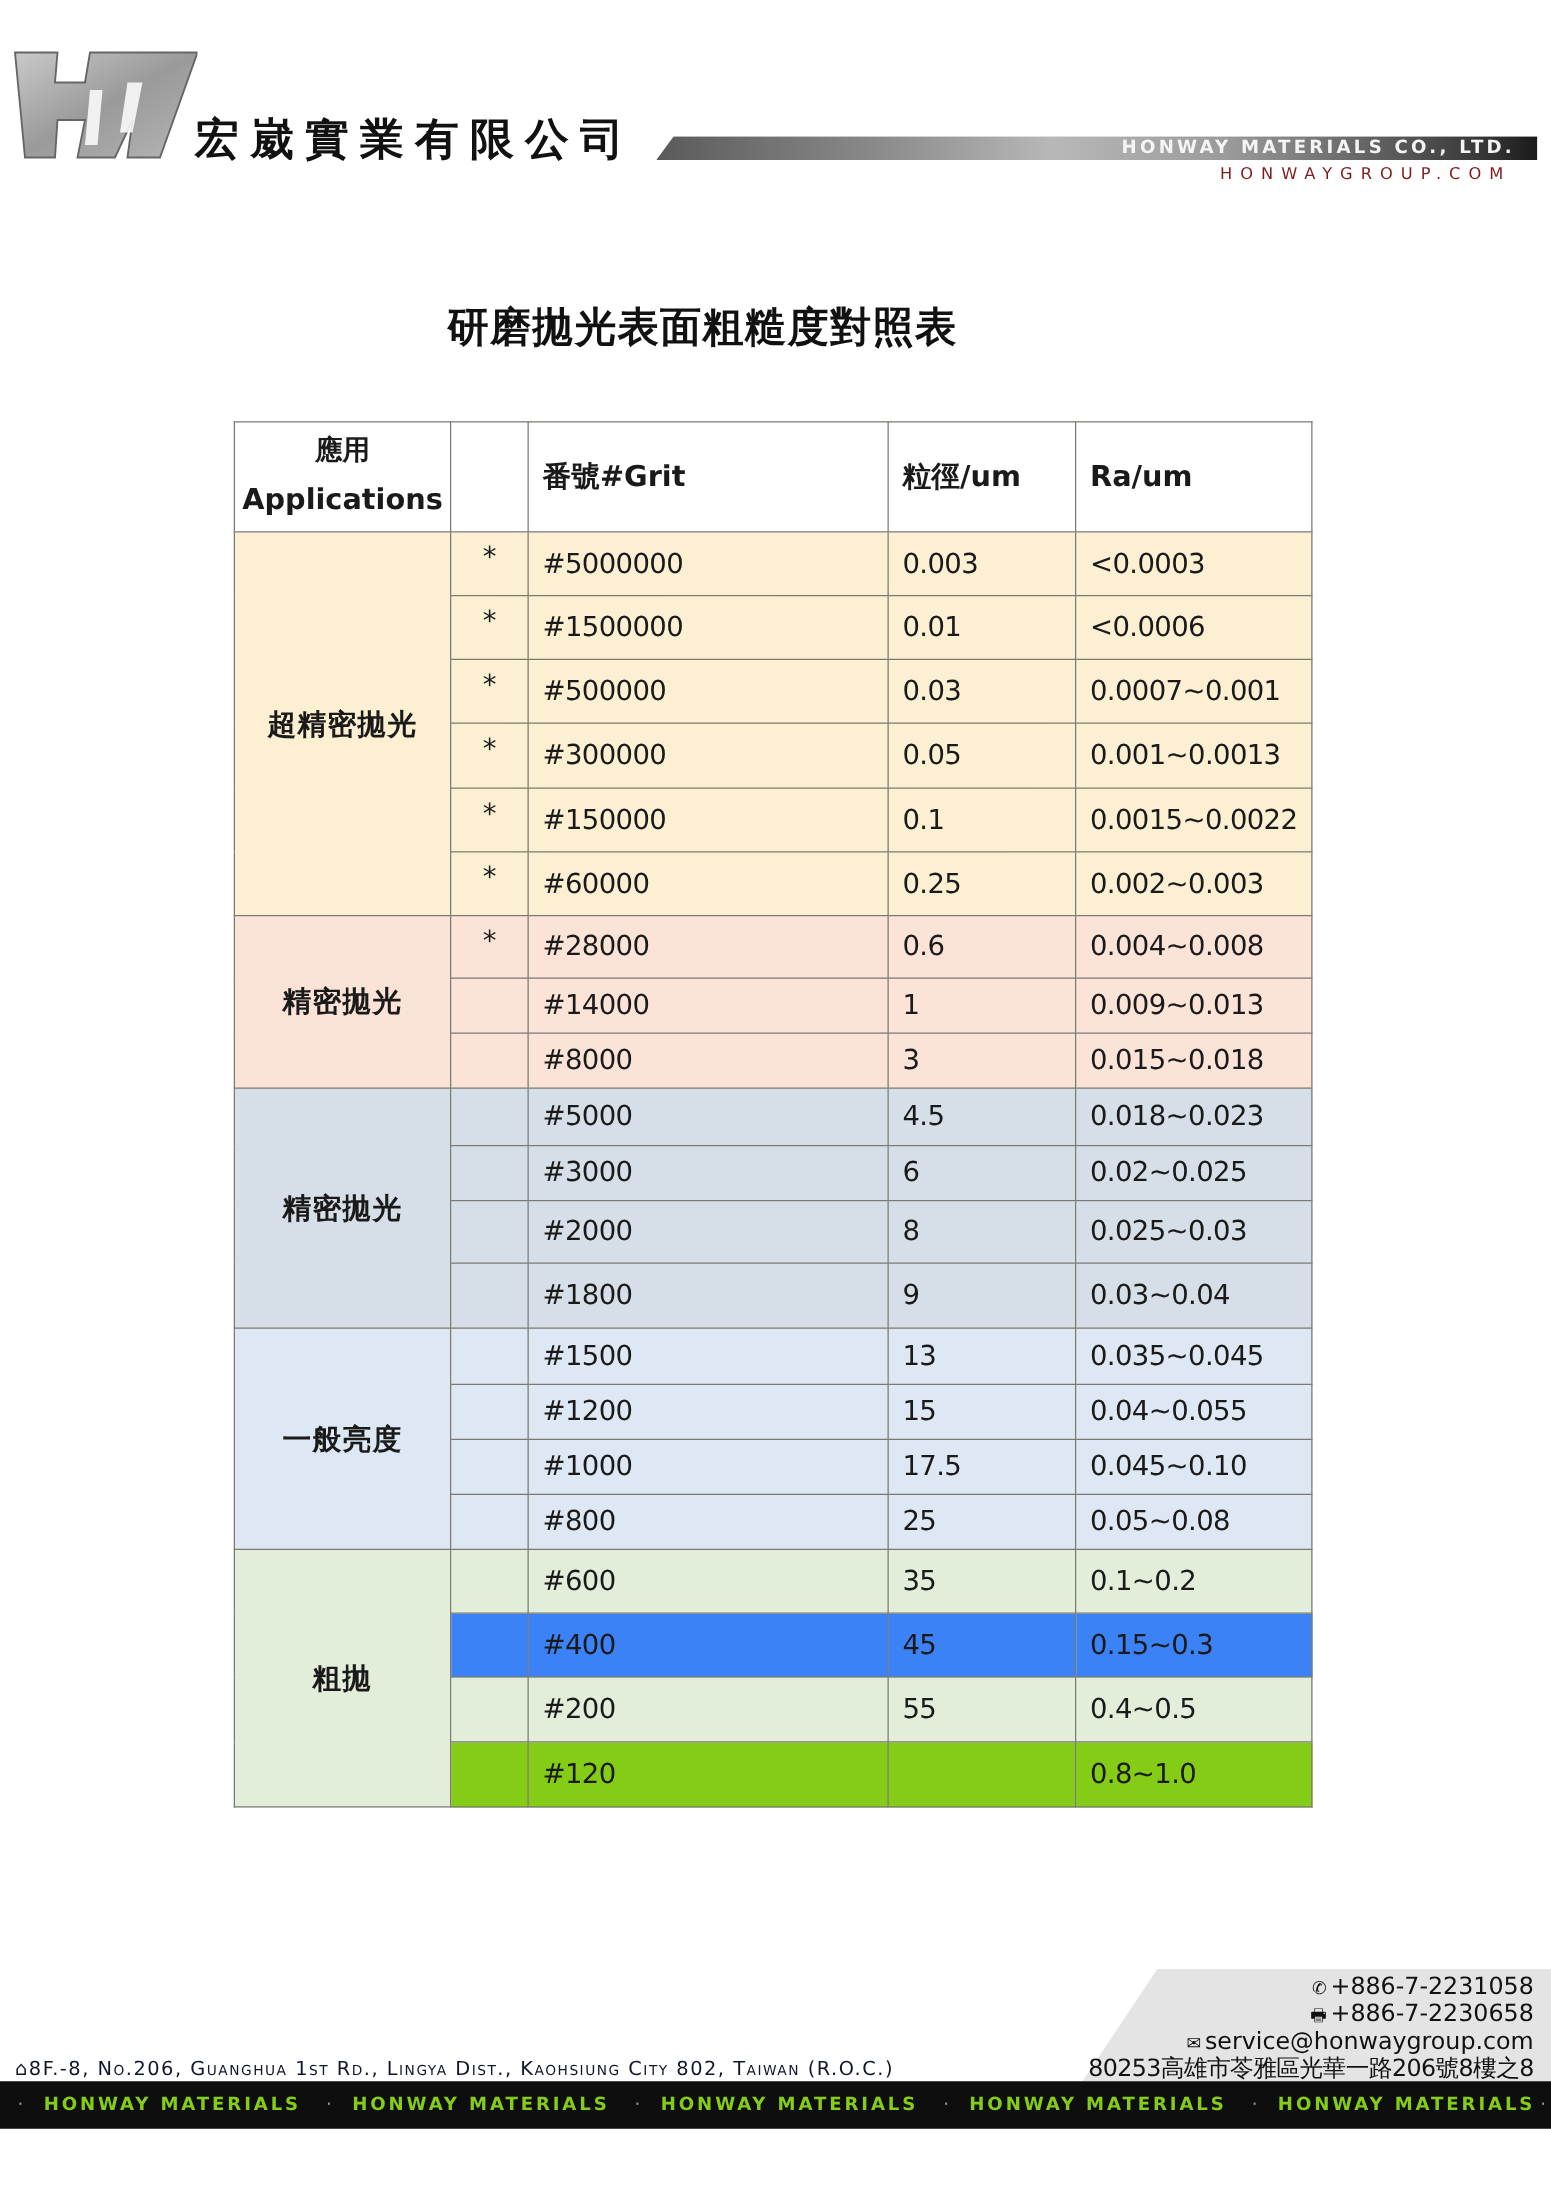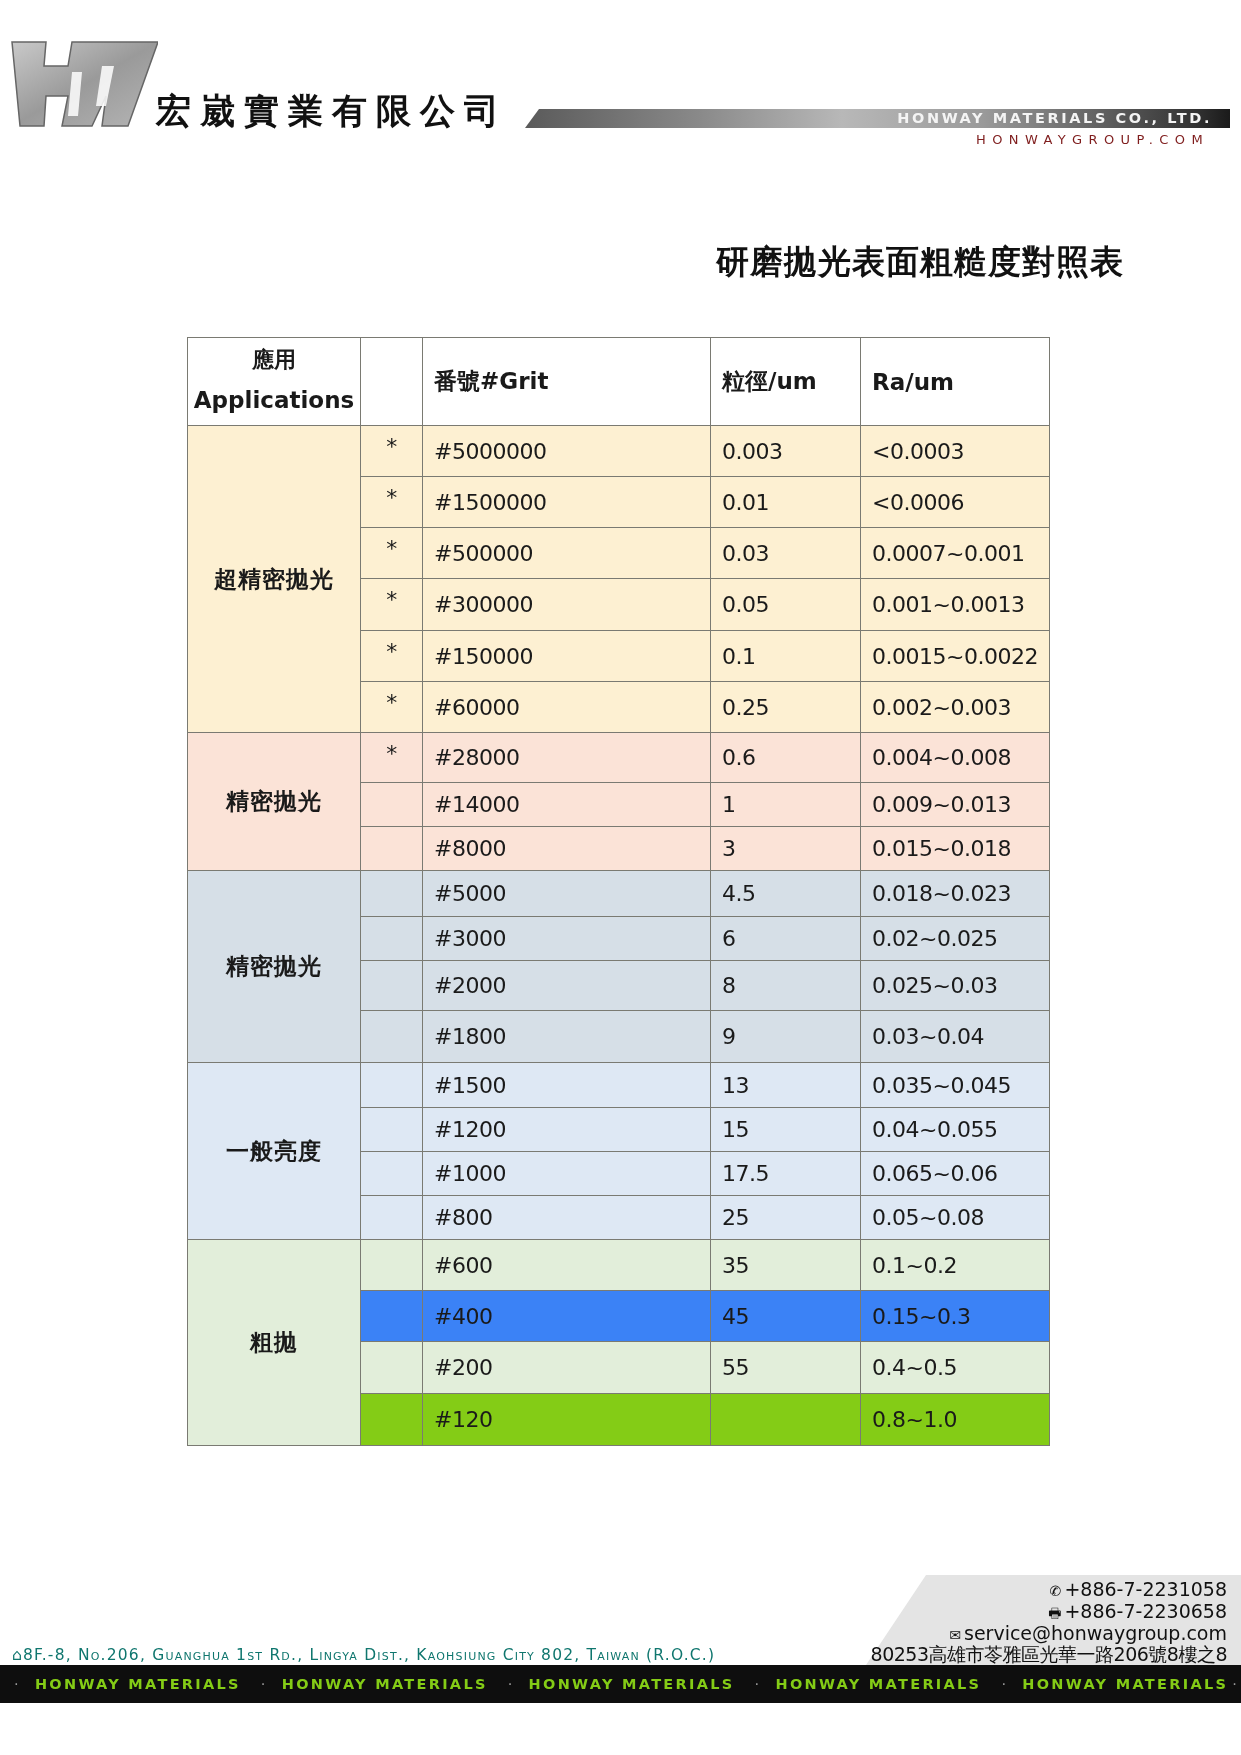--- a/index.html
+++ b/index.html
@@ -9,37 +9,37 @@
   
   .logo { position: absolute; left: 10px; top: 36px; width: 148px; height: 96px; }
   .company-cn { position: absolute; left: 156px; top: 88px; font-size: 35px; font-weight: bold; letter-spacing: 9px; color: #111; font-family: Liberation Sans, sans-serif; }
   .header-bar { position: absolute; left: 525px; top: 109px; width: 705px; height: 19px;
     background: linear-gradient(90deg, #5a5a5a 0%, #8a8a8a 25%, #b8b8b8 45%, #9a9a9a 65%, #333 95%, #1a1a1a 100%);
     clip-path: polygon(14px 0, 100% 0, 100% 100%, 0 100%); }
   .header-bar-text { position: absolute; right: 18px; top: 1px; font-size: 14.5px; font-weight: bold; letter-spacing: 2.6px; color: #f4f4f4; font-family: "DejaVu Sans", sans-serif; }
   .header-url { position: absolute; right: 32px; top: 132px; font-size: 13px; letter-spacing: 6.4px; color: #7f1d1d; font-family: "DejaVu Sans", sans-serif; }
 
   
-  .doc-title { position: absolute; left: 0; width: 1124px; top: 240px; text-align: right; font-size: 33px; font-weight: bold; letter-spacing: 1px; color: #111; }
+  .doc-title { position: absolute; left: 0; width: 1124px; top: 240px; text-align: center; font-size: 33px; font-weight: bold; letter-spacing: 1px; color: #111; }
 
   
   .tbl { position: absolute; left: 187px; top: 337px; width: 862px; border-collapse: collapse; table-layout: fixed; font-family: "DejaVu Sans", "Liberation Sans", sans-serif; }
   .tbl td, .tbl th { border: 1.3px solid #7a7a72; font-weight: normal; font-size: 22px; color: #1a1a1a; vertical-align: middle; text-align: left; padding-left: 11px; white-space: nowrap; letter-spacing: -0.5px; }
   .tbl th { background: #fff; font-size: 23px; font-weight: bold; letter-spacing: 0; }
   .tbl th.app-h { text-align: center; padding: 0; font-weight: bold; line-height: 1.7; }
   .tbl td.app { text-align: center; padding: 0; font-weight: bold; font-size: 23px; letter-spacing: 1px; }
   .tbl td.star { text-align: center; padding: 0; vertical-align: top; padding-top: 8px; font-size: 22px; }
   .watermark { position: absolute; left: 400px; top: 470px; width: 470px; height: 360px; opacity: 0.09; pointer-events: none; }
 
   
   .footer-panel { position: absolute; left: 866px; top: 1575px; width: 375px; height: 90px; background: #e4e4e4;
     clip-path: polygon(60px 0, 100% 0, 100% 100%, 0 100%); }
   .contact { position: absolute; right: 14px; font-size: 19px; color: #111; text-align: right; font-family: "DejaVu Sans", sans-serif; white-space: nowrap; }
   .contact .ic { font-size: 14px; margin-right: 3px; }
-  .addr-en { position: absolute; left: 12px; top: 1646px; font-size: 15.5px; letter-spacing: 1.2px; color: #0f766e; font-variant: small-caps; white-space: nowrap; }
+  .addr-en { position: absolute; left: 12px; top: 1646px; font-size: 15.5px; letter-spacing: 1.2px; color: #0f172a; font-variant: small-caps; white-space: nowrap; }
   .addr-cn { position: absolute; right: 14px; top: 1642px; font-size: 19px; color: #111; white-space: nowrap; letter-spacing: -0.5px; }
   .footer-bar { position: absolute; left: 0; top: 1665px; width: 1241px; height: 38px; background: #0e0e0e; display: flex; align-items: center; }
   .footer-bar span { color: #84cc16; font-size: 14.5px; font-weight: bold; letter-spacing: 2.3px; white-space: nowrap; font-family: "DejaVu Sans", sans-serif; }
   .footer-bar .dot { color: #999; margin: 0 14px 0 20px; font-weight: normal; }
 </style>
 </head>
 <body>
 
 <svg class="logo" viewBox="0 0 148 96">
   <defs>
@@ -177,21 +177,21 @@
       <tr style="height: 44px; background: rgb(222, 232, 244);">
         <td class="star"></td>
         <td>#1200</td>
         <td>15</td>
         <td>0.04~0.055</td>
       </tr>
       <tr style="height: 44px; background: rgb(222, 232, 244);">
         <td class="star"></td>
         <td>#1000</td>
         <td>17.5</td>
-        <td>0.065~0.06</td>
+        <td>0.045~0.10</td>
       </tr>
       <tr style="height: 44px; background: rgb(222, 232, 244);">
         <td class="star"></td>
         <td>#800</td>
         <td>25</td>
         <td>0.05~0.08</td>
       </tr>
       <tr style="height: 51px; background: rgb(226, 238, 218);">
         <td class="app" rowspan="4">粗拋</td>
         <td class="star"></td>

